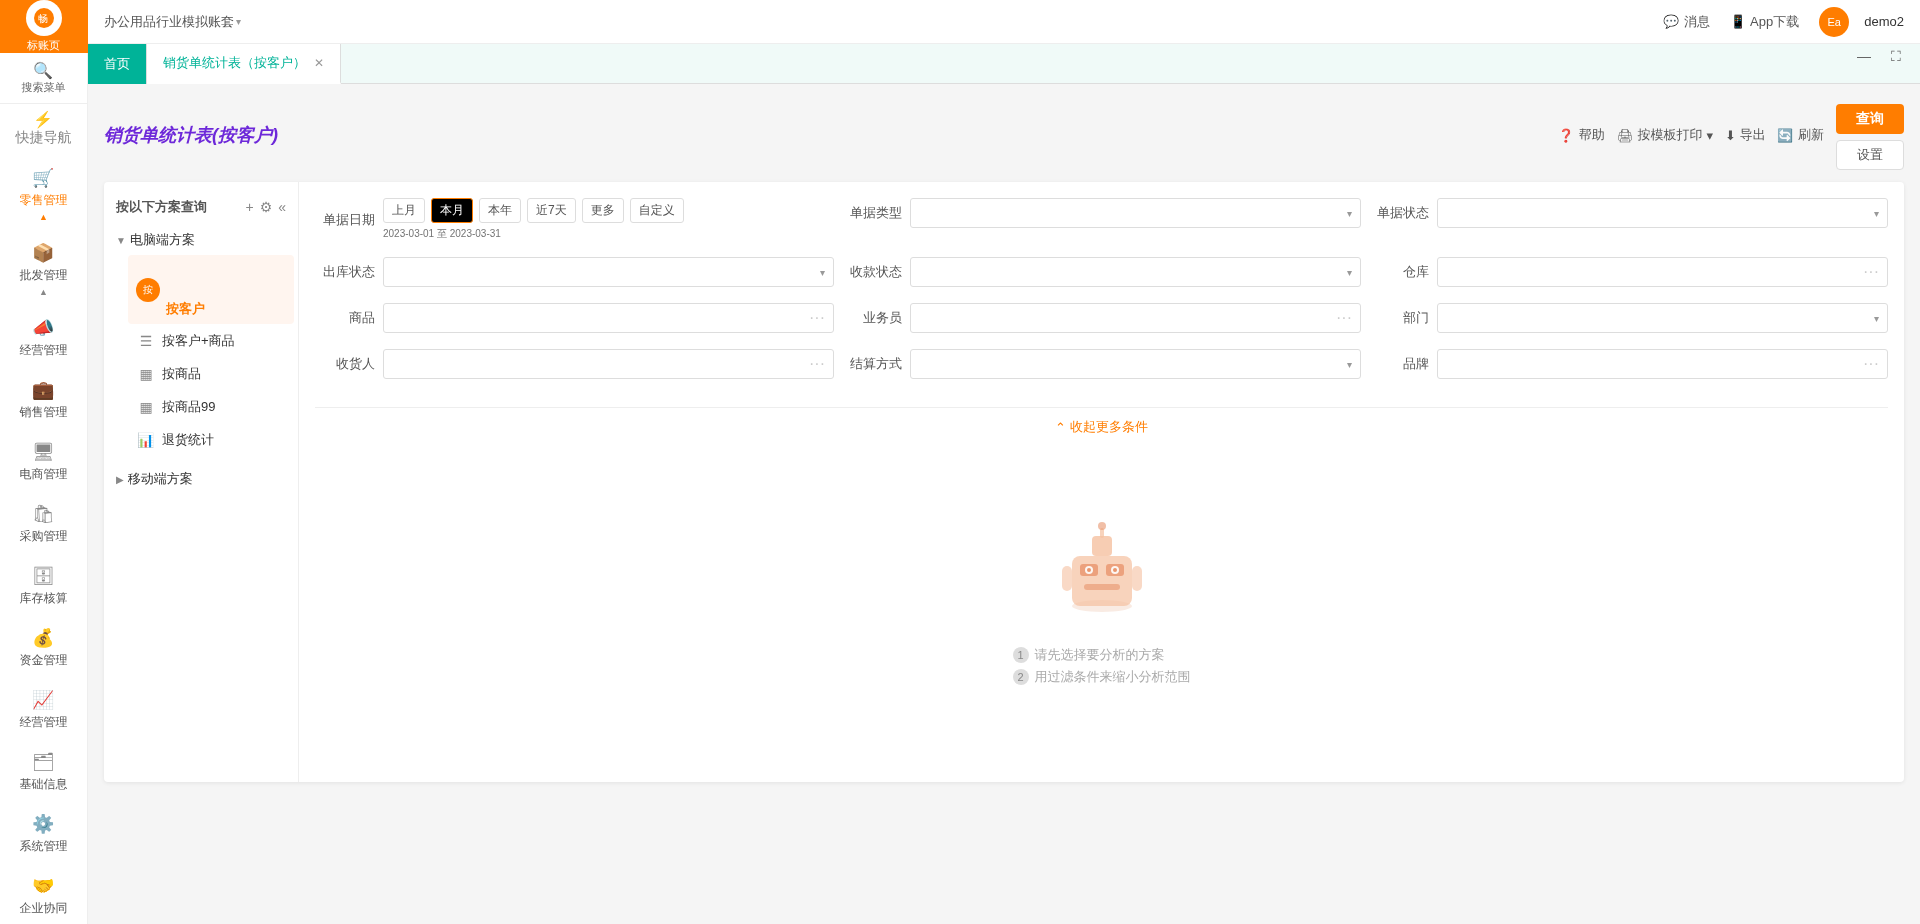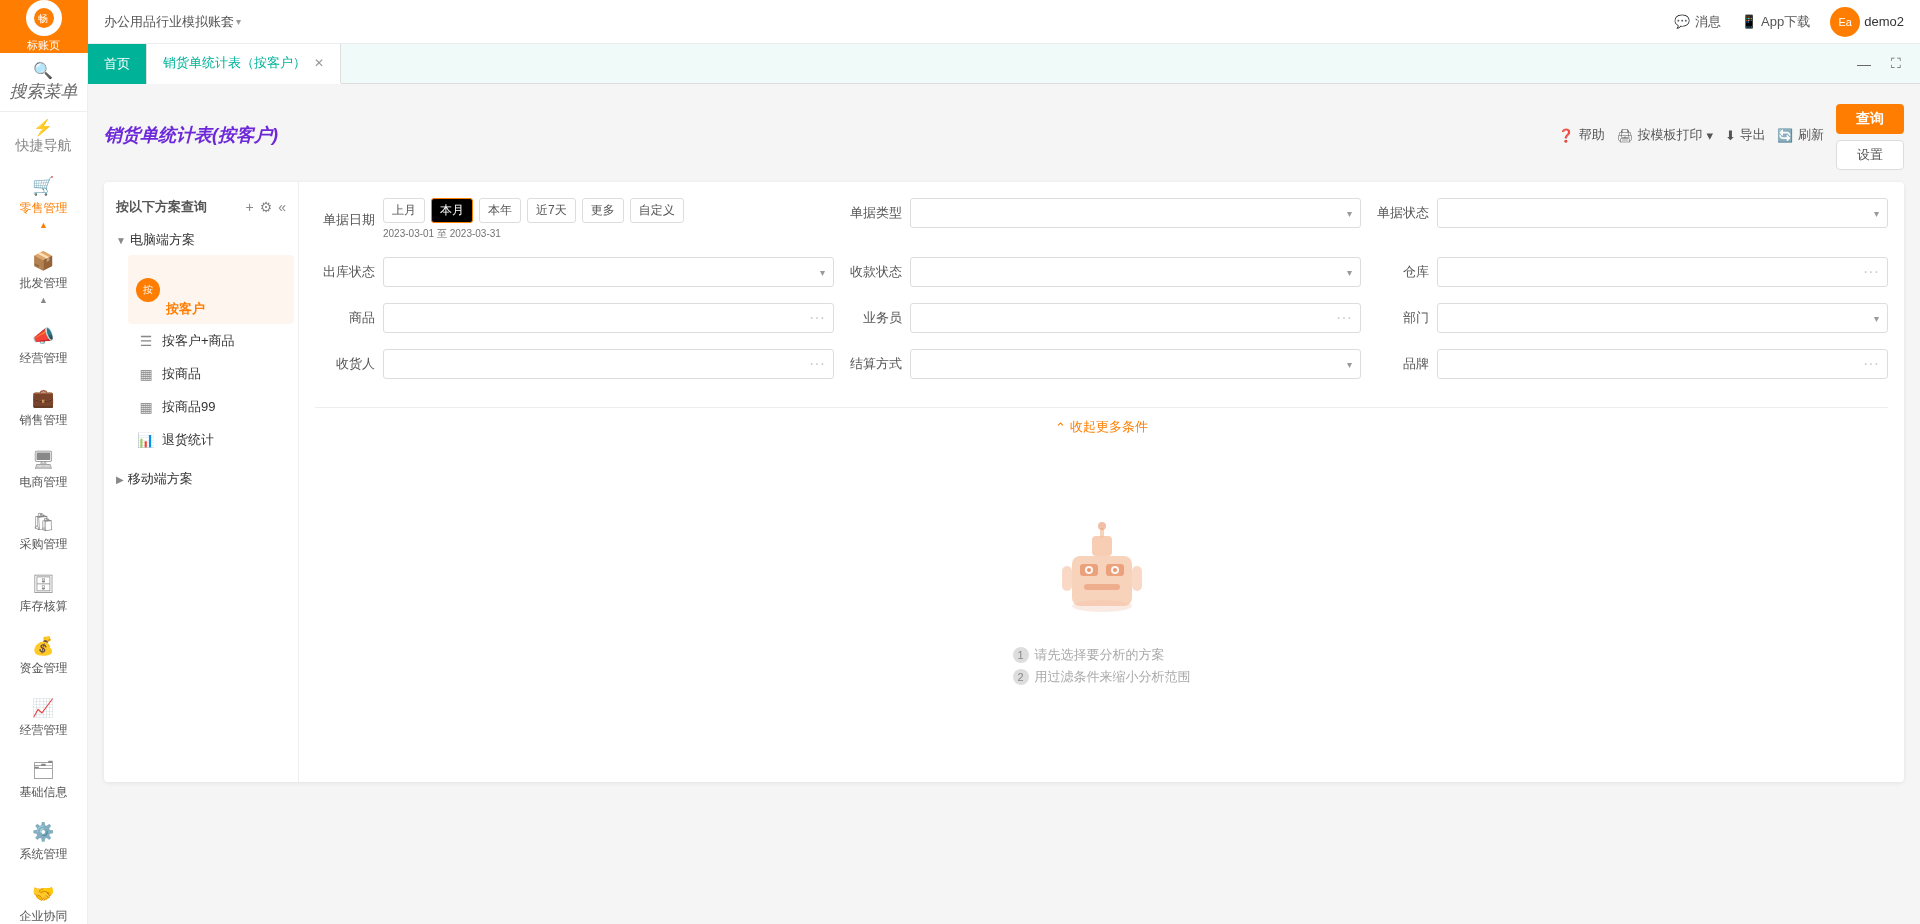--- a/index.html
+++ b/index.html
@@ -21,25 +21,25 @@
 
     
     .main { flex: 1; display: flex; flex-direction: column; overflow: hidden; }
 
     
     .top-header { height: 44px; background: #fff; border-bottom: 1px solid #eee; display: flex; align-items: center; justify-content: space-between; padding: 0 16px; flex-shrink: 0; }
     .top-header-left { display: flex; align-items: center; gap: 2px; color: #555; font-size: 13px; cursor: pointer; }
     .top-header-left .dropdown-arrow { color: #999; font-size: 10px; }
     .top-header-right { display: flex; align-items: center; gap: 20px; }
     .header-btn { display: flex; align-items: center; gap: 4px; color: #555; cursor: pointer; font-size: 13px; }
-    .header-user { display: flex; align-items: center; gap: 4px; cursor: pointer; }
+    .header-user { display: flex; align-items: center; gap: 15px; cursor: pointer; }
     .header-avatar { width: 30px; height: 30px; border-radius: 50%; background: #ff7d00; display: flex; align-items: center; justify-content: center; color: #fff; font-size: 12px; overflow: hidden; }
 
     
-    .tab-bar { height: 40px; background: #f0faf8; display: flex; align-items: center; flex-shrink: 0; border-bottom: 1px solid #ddd; }
+    .tab-bar { height: 40px; background: #f0faf8; display: flex; align-items: flex-start; flex-shrink: 0; border-bottom: 1px solid #ddd; }
     .tab-item { height: 40px; padding: 0 16px; display: flex; align-items: center; gap: 8px; cursor: pointer; font-size: 13px; color: #555; border-right: 1px solid #ddd; }
     .tab-item.active { background: #fff; color: #00b398; border-bottom: 2px solid #fff; }
     .tab-item .tab-close { color: #999; font-size: 12px; cursor: pointer; }
     .tab-home { background: #00b398; color: #fff; font-size: 13px; }
     .tab-bar-right { margin-left: auto; display: flex; align-items: center; gap: 8px; padding-right: 12px; }
     .tab-bar-btn { width: 24px; height: 24px; display: flex; align-items: center; justify-content: center; cursor: pointer; color: #666; font-size: 14px; }
 
     
     .page-content { flex: 1; overflow: auto; padding: 16px; background: #f5f5f5; }
 
@@ -105,21 +105,21 @@
       <svg viewBox="0 0 24 24" fill="#ff7d00">
           <circle cx="12" cy="12" r="10"></circle>
           <text x="6" y="16" font-size="10" fill="#fff">畅</text>
         </svg>
     </div>
     <span class="logo-text">标账页</span>
   </div>
 
   <div class="sidebar-search">
     <div style="font-size:16px;">🔍</div>
-    <div style="font-size:17px;color:#666;font-style:italic;">搜索菜单</div>
+    <div style="font-size:11px;color:#666;">搜索菜单</div>
   </div>
 
   <div class="sidebar-nav-label">
     <div style="font-size:16px;">⚡</div>
     <div style="font-size:14px;">快捷导航</div>
   </div>
 
   <div class="sidebar-divider"></div>
 
   <div class="sidebar-item active">

